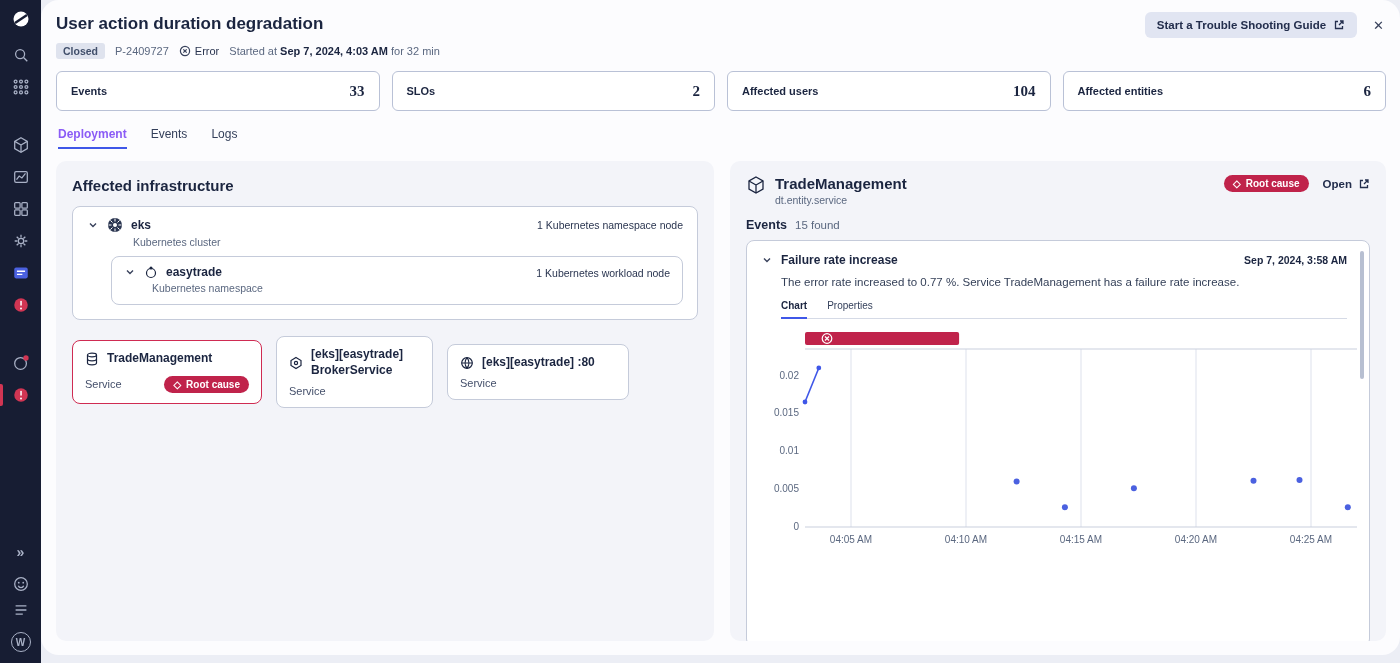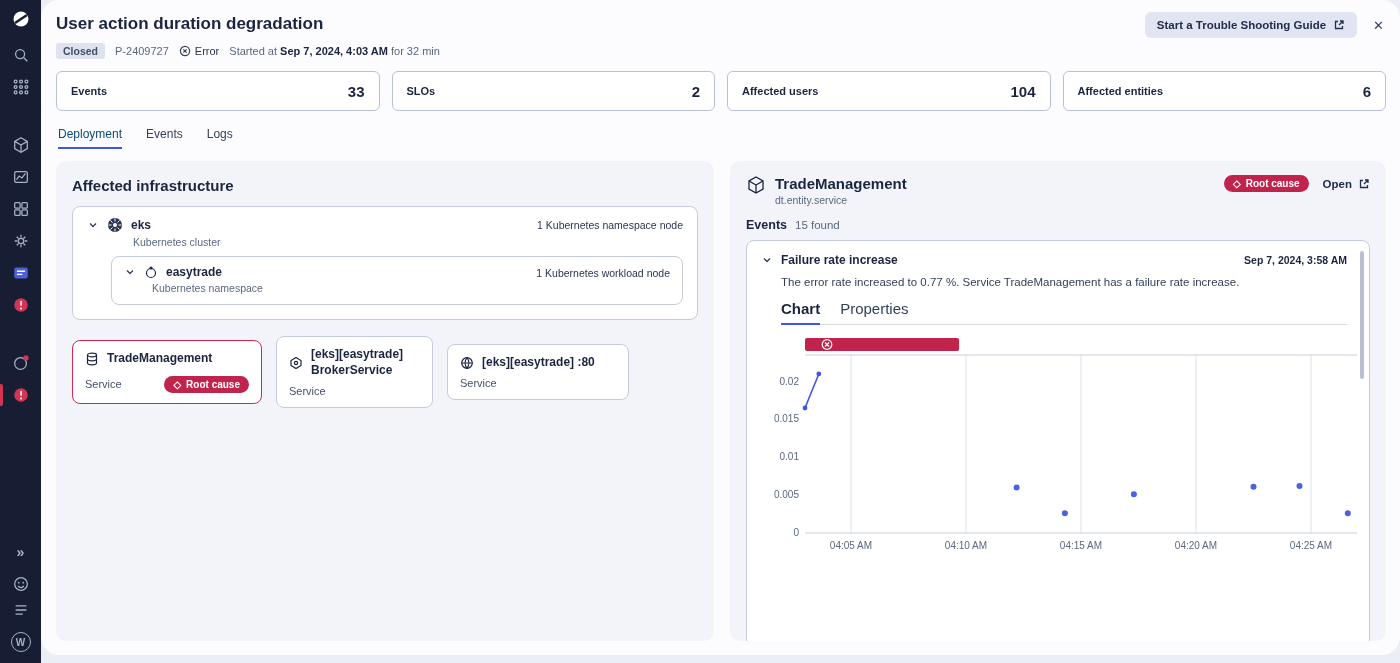--- a/index.html
+++ b/index.html
@@ -61,25 +61,25 @@
     font-family: "Liberation Sans", sans-serif;
   }
   .close-x { color:#39425c; font-size:13px; cursor:pointer; }
   
   .stats-row { display:flex; gap:12px; margin-top: 12px; }
   .stat {
     flex:1; background:#fff; border:1px solid #b9c1d6; border-radius:6px; height:40px;
     display:flex; align-items:center; justify-content:space-between; padding:0 14px; cursor:pointer;
   }
   .stat-label { font-size:11px; font-weight:bold; }
-  .stat-value { font-size:15px; font-weight:bold; }
+  .stat-value { font-size:15px; font-weight:bold;font-family:Liberation Serif, serif; }
   
   .tabs-row { display:flex; gap:24px; margin-top:16px; padding-left:2px; font-size:12px; }
   .tab { padding-bottom:6px; color:#333f5a; cursor:pointer; }
-  .tab.active { color:#0c4a6e; font-weight:normal; border-bottom:2.5px solid #3f57e8; }
+  .tab.active { color:#8b5cf6; font-weight:bold; border-bottom:2.5px solid #3f57e8; }
   
   .content-row { display:flex; gap:16px; margin-top:12px; flex:1; min-height:0; }
   .panel { background:#f3f4f9; border-radius:10px; padding:14px 16px; overflow:hidden; }
   .panel-left { width:658px; flex-shrink:0; }
   .panel-right { flex:1; min-width:0; }
   .panel-h { font-size:15px; font-weight:bold; margin: 2px 0 12px; }
   
   .tree-box { background:#fff; border:1px solid #c5cbda; border-radius:8px; }
   .tree-outer { padding:10px 14px 12px; }
   .tree-mid { margin:8px 0 2px 24px; padding:8px 12px 10px; }
@@ -112,21 +112,21 @@
   .dh-actions { margin-left:auto; display:flex; align-items:center; gap:14px; }
   .open-link { font-size:11.5px; font-weight:bold; color:#232e4d; display:flex; gap:6px; cursor:pointer; }
   .events-meta { margin:12px 0 8px; display:flex; align-items:baseline; gap:8px; }
   .events-label { font-size:12.5px; font-weight:bold; }
   .events-count { font-size:11.5px; color:#5b6880; }
   .events-box { background:#fff; border:1px solid #c5cbda; border-radius:8px; position:relative; padding:12px 22px 4px 14px; height:407px; overflow:hidden; }
   .event-head { display:flex; align-items:center; gap:8px; }
   .event-title { font-size:12px; font-weight:bold; }
   .event-time { margin-left:auto; font-size:10.5px; font-weight:bold; }
   .event-desc { font-size:11.5px; color:#333f57; margin:9px 0 0 20px; }
-  .event-tabs { margin:12px 0 0 20px; display:flex; gap:20px; font-size:15px; border-bottom:1px solid #d5dae6; }
+  .event-tabs { margin:12px 0 0 20px; display:flex; gap:20px; font-size:10px; border-bottom:1px solid #d5dae6; }
   .etab { padding-bottom:6px; color:#333f5a; cursor:pointer; }
   .etab.active { color:#1b2540; font-weight:bold; border-bottom:2px solid #3f57e8; margin-bottom:-1px; }
   .chart-wrap { margin:4px 0 0 4px; }
   svg .ax { font: 10px "Liberation Sans", sans-serif; fill:#5b6880; }
   .scroll-thumb { position:absolute; right:5px; top:10px; width:4px; height:128px; background:#b7bfd1; border-radius:2px; cursor:grab; }
   .event-collapsed {
     margin-top:8px; background:#fff; border:1px solid #c5cbda; border-radius:8px;
     padding:11px 16px; display:flex; align-items:center; gap:10px; cursor:pointer;
   }
   .chevr { color:#39425c; font-size:14px; line-height:10px; }

